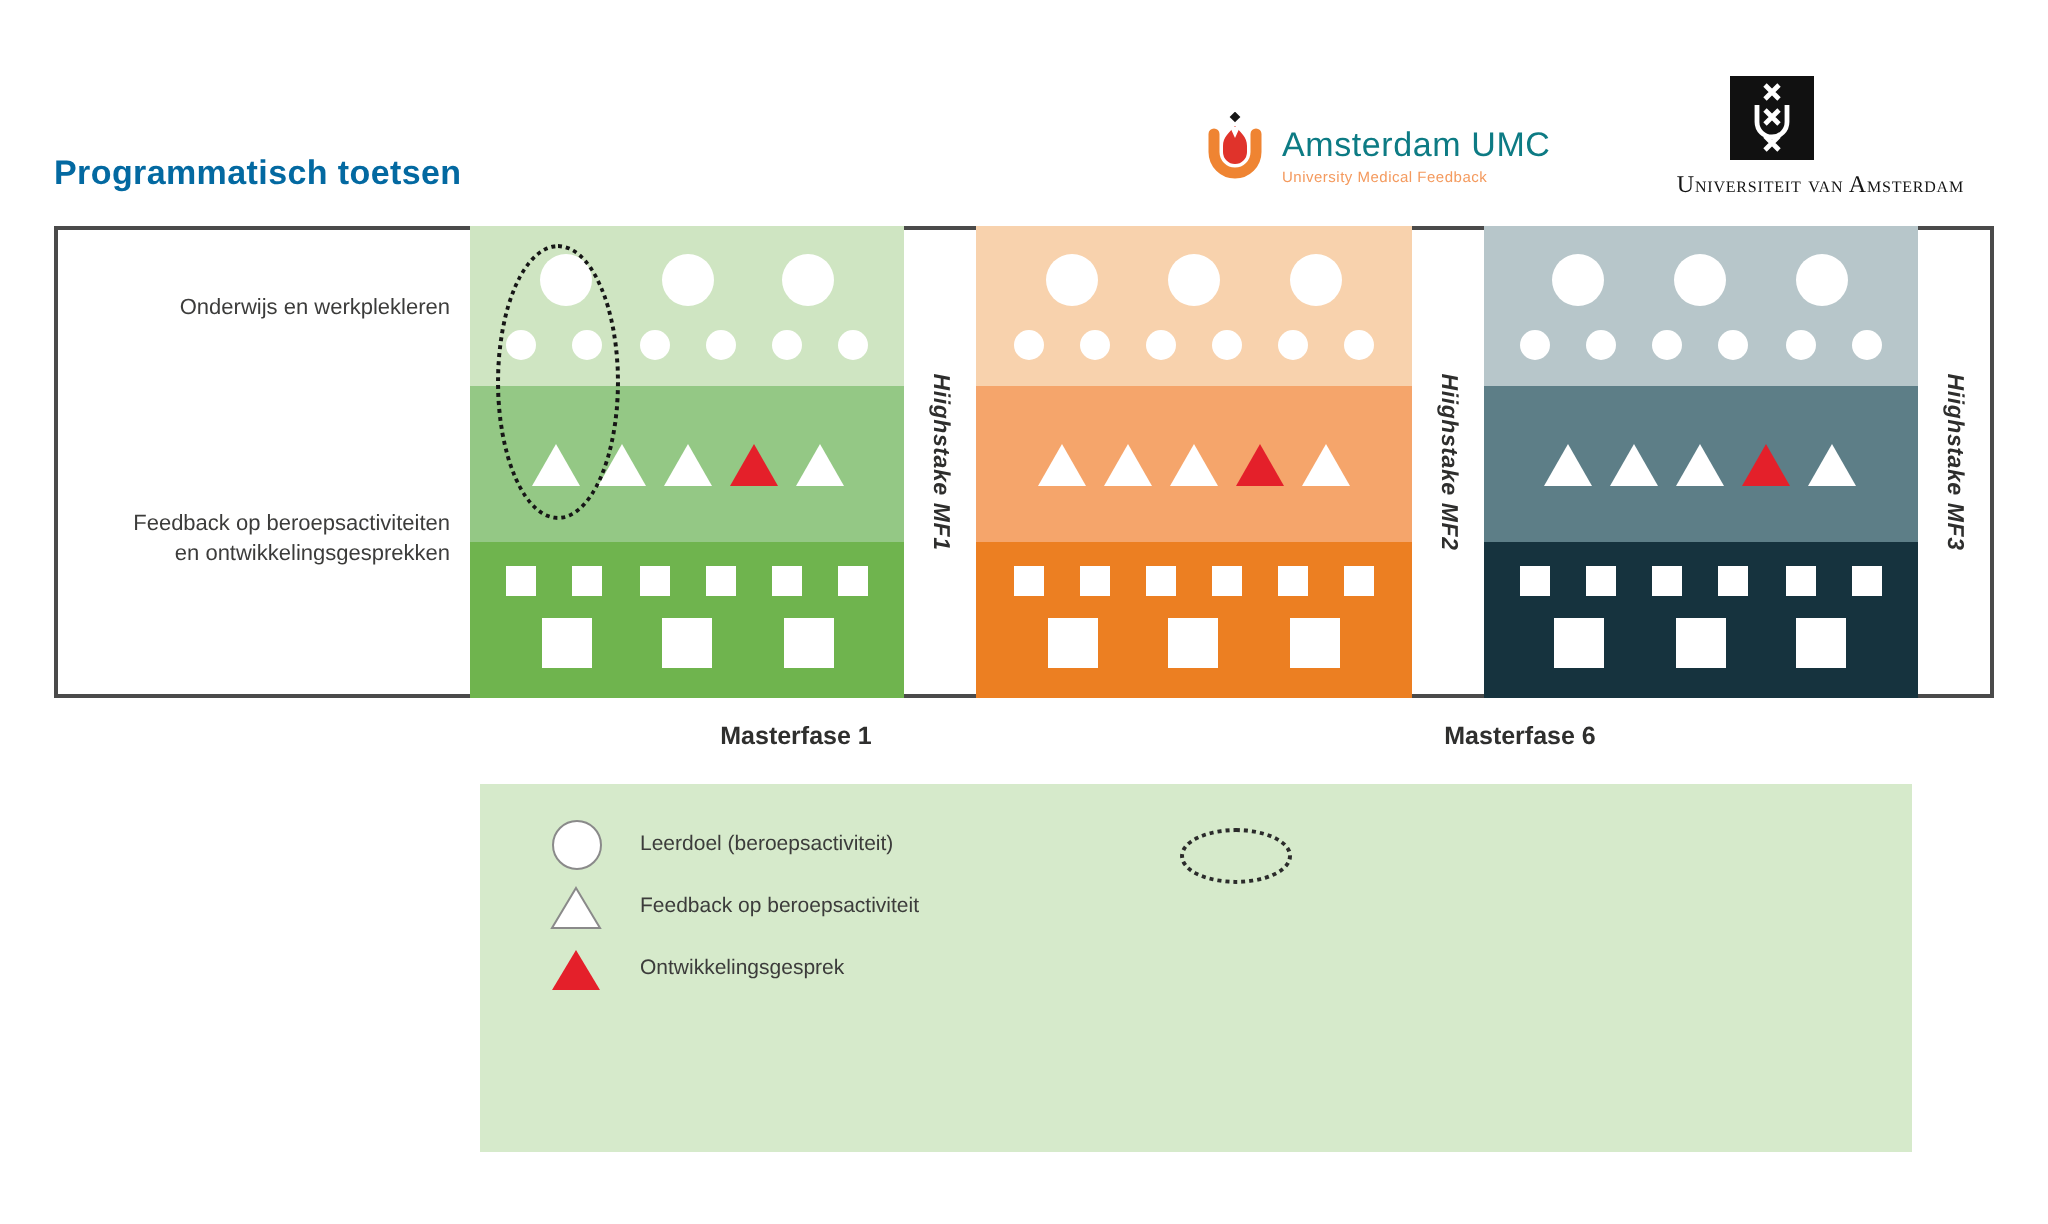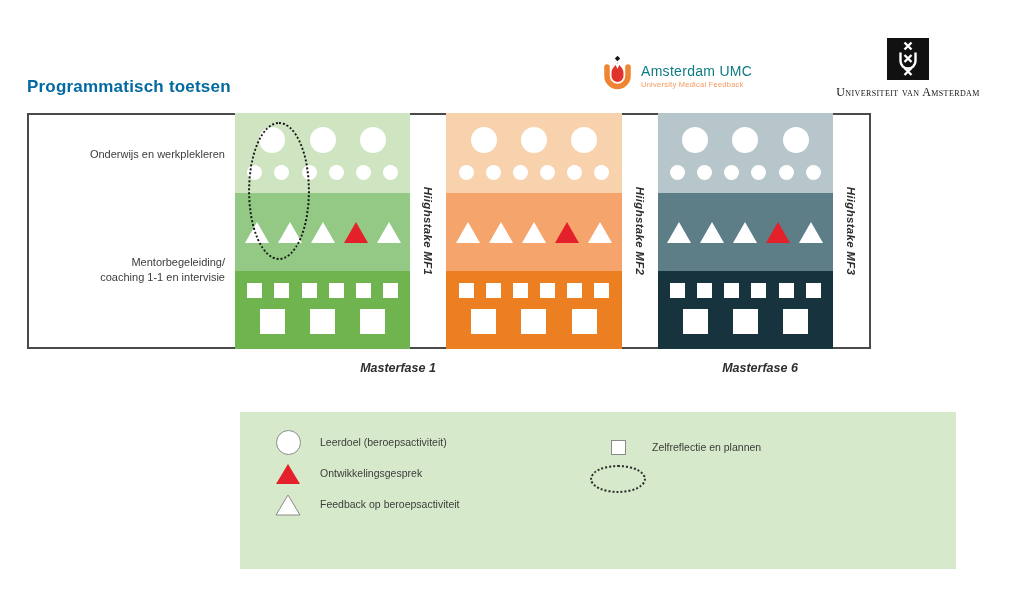--- a/index.html
+++ b/index.html
@@ -7,31 +7,31 @@
     width:1024px;height:612px;background:#ffffff;position:relative;
     font-family:"Liberation Sans",sans-serif;color:#3c3c3b;overflow:hidden;
   }
   .page-title{
     position:absolute;left:27px;top:77px;font-size:17px;font-weight:bold;
     letter-spacing:.2px;color:#0369a1;
   }
   
   .amc-logo{position:absolute;left:602px;top:56px;display:flex;align-items:flex-start;}
   .amc-text{margin-left:8px;margin-top:7px;}
-  .amc-name{font-size:14px;color:#0d7b84;letter-spacing:.3px;}
+  .amc-name{font-size:17px;color:#0d7b84;letter-spacing:.3px;}
   .amc-sub{font-size:7.5px;color:#f49a5e;letter-spacing:.25px;margin-top:1px;}
-  .uva-logo{position:absolute;left:812px;top:38px;width:192px;text-align:center;}
+  .uva-logo{position:absolute;left:790px;top:38px;width:192px;text-align:right;}
   .uva-crest{display:block;margin:0 auto;}
   .uva-name{
     font-family:"Liberation Serif",serif;font-variant:small-caps;
     font-size:12px;letter-spacing:.4px;color:#141414;margin-top:5px;white-space:nowrap;
   }
   
   .diagram{
-    position:absolute;left:27px;top:113px;width:844px;height:236px;
+    position:absolute;left:27px;top:113px;width:970px;height:236px;
     border:2px solid #4a4a4a;box-sizing:border-box;display:flex;background:#fff;
   }
   .row-labels{width:206px;display:flex;flex-direction:column;}
   .row-label{
     flex:1;display:flex;align-items:center;justify-content:flex-end;
     text-align:right;padding-right:10px;font-size:11px;line-height:1.4;white-space:pre-line;
   }
   .row-label:first-child{flex:0 0 34%;}
   .phase-wrap{flex:1;position:relative;}
   .phase-fill{
@@ -54,26 +54,26 @@
     border:2px dotted #161616;border-radius:50%;z-index:5;
   }
   .gap{width:36px;position:relative;background:#ffffff;}
   .hs-label{
     position:absolute;top:50%;left:50%;
     transform:translate(-50%,-50%) rotate(90deg);
     font-style:italic;font-weight:bold;font-size:11.5px;letter-spacing:.3px;
     white-space:nowrap;color:#2e2e2d;
   }
   
-  .mf-row{position:absolute;left:29px;top:354px;width:966px;display:flex;font-style:italic;}
+  .mf-row{position:absolute;left:29px;top:354px;width:966px;display:flex;}
   .mf-spacer{width:206px;}
   .mf-cell{flex:1;text-align:center;font-weight:bold;font-size:12.5px;padding-top:7px;color:#2f2f2e;}
   .mf-gap{width:36px;}
   
-  .legend{position:absolute;left:240px;top:412px;width:716px;height:157px;background:#d6eacb;}
+  .legend{position:absolute;left:240px;top:392px;width:716px;height:184px;background:#d6eacb;}
   .legend-col{position:absolute;top:15px;}
   .legend-col-left{left:26px;}
   .legend-col-right{left:350px;top:20px;}
   .legend-item{display:flex;align-items:center;min-height:31px;}
   .legend-item .sym{width:44px;min-width:44px;display:flex;justify-content:center;align-items:center;margin-right:10px;}
   .legend-col-right .legend-item .sym{width:56px;min-width:56px;margin-right:6px;}
   .legend-item .lbl{font-size:10.5px;line-height:1.35;white-space:pre-line;color:#3c3c3b;}
   .lg-c-lg{width:23px;height:23px;border-radius:50%;background:#fff;border:1px solid #8a8a8a;}
   .lg-c-sm{width:15px;height:15px;border-radius:50%;background:#fff;border:1px solid #8a8a8a;}
   .lg-sq-sm{width:13px;height:13px;background:#fff;border:1px solid #8a8a8a;}
@@ -107,22 +107,22 @@
       <path d="M13.5 14.5 V23 A7.5 7.5 0 0 0 28.5 23 V14.5" stroke="#ffffff" stroke-width="2.4" fill="none"></path>
       <path d="M17.5 17 L24.5 24 M24.5 17 L17.5 24" stroke="#ffffff" stroke-width="2.4"></path>
       <path d="M17.5 30 L24.5 37 M24.5 30 L17.5 37" stroke="#ffffff" stroke-width="2.4"></path>
     </svg>
     <div class="uva-name">Universiteit van Amsterdam</div>
   </div>
 
   <div class="diagram">
     <div class="row-labels">
       <div class="row-label">Onderwijs en werkplekleren</div>
-      <div class="row-label">Mentorbegeleiding/
-coaching 1-1 en intervisie</div>
+      <div class="row-label">Feedback op beroepsactiviteiten
+en ontwikkelingsgesprekken</div>
     </div>
 
     <div class="phase-wrap">
       <div class="phase-fill">
         <div class="sec sec-top" style="background: rgb(207, 229, 194);">
             <div class="sym-row">
               <div class="c-lg"></div>
               <div class="c-lg"></div>
               <div class="c-lg"></div>
             </div>
@@ -268,42 +268,36 @@
     <div class="legend-col legend-col-left" id="legend-left">
         <div class="legend-item">
           <div class="sym">
             <div class="lg-c-lg"></div>
           </div>
           <div class="lbl">Leerdoel (beroepsactiviteit)</div>
         </div>
         <div class="legend-item">
           <div class="sym">
             <svg width="28" height="24">
-              <polygon points="14,2 26,22 2,22" fill="#e4202a"></polygon>
+              <polygon points="14,2 26,22 2,22" fill="#ffffff" stroke="#8a8a8a"></polygon>
             </svg>
           </div>
-          <div class="lbl">Ontwikkelingsgesprek</div>
+          <div class="lbl">Feedback op beroepsactiviteit</div>
         </div>
         <div class="legend-item">
           <div class="sym">
             <svg width="28" height="24">
-              <polygon points="14,2 26,22 2,22" fill="#ffffff" stroke="#8a8a8a"></polygon>
+              <polygon points="14,2 26,22 2,22" fill="#e4202a"></polygon>
             </svg>
           </div>
-          <div class="lbl">Feedback op beroepsactiviteit</div>
+          <div class="lbl">Ontwikkelingsgesprek</div>
         </div>
       </div>
     <div class="legend-col legend-col-right" id="legend-right">
         <div class="legend-item">
           <div class="sym">
-            <div class="lg-sq-sm"></div>
-          </div>
-          <div class="lbl">Zelfreflectie en plannen</div>
-        </div>
-        <div class="legend-item">
-          <div class="sym">
             <div class="lg-ellipse"></div>
           </div>
         </div>
       </div>
   </div>
 
 </div>
 
 </body></html>

